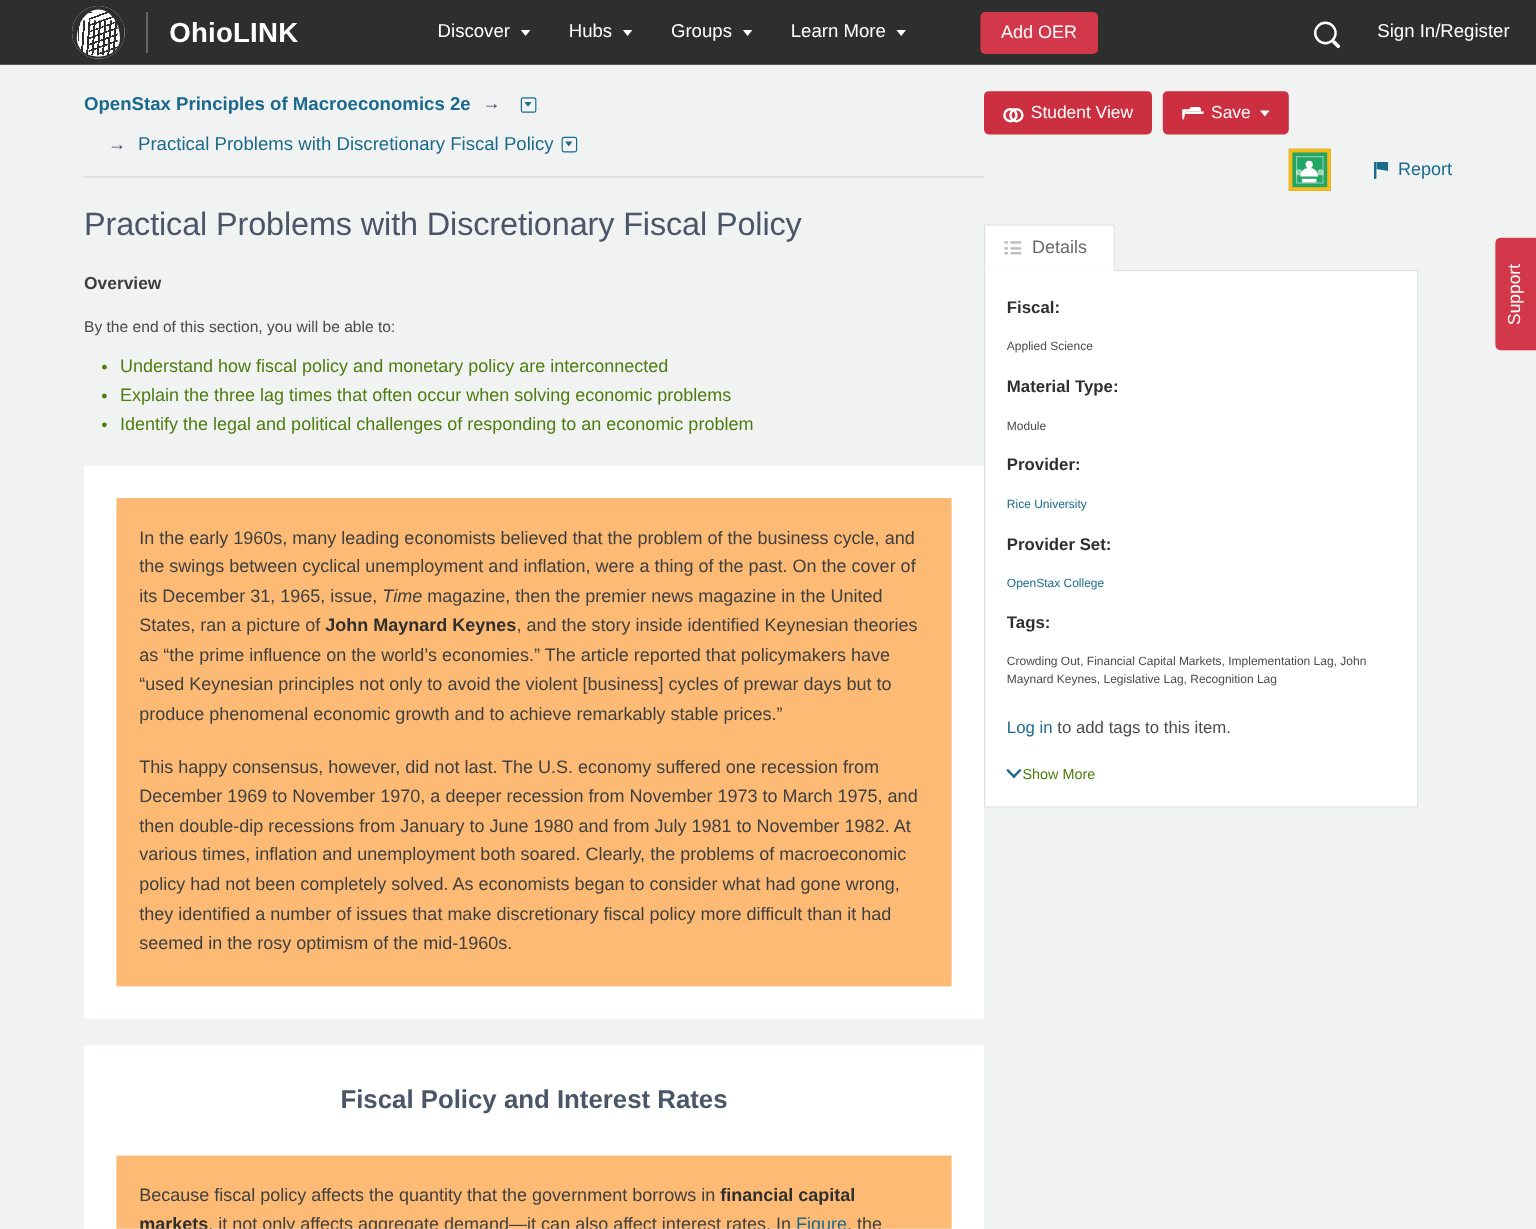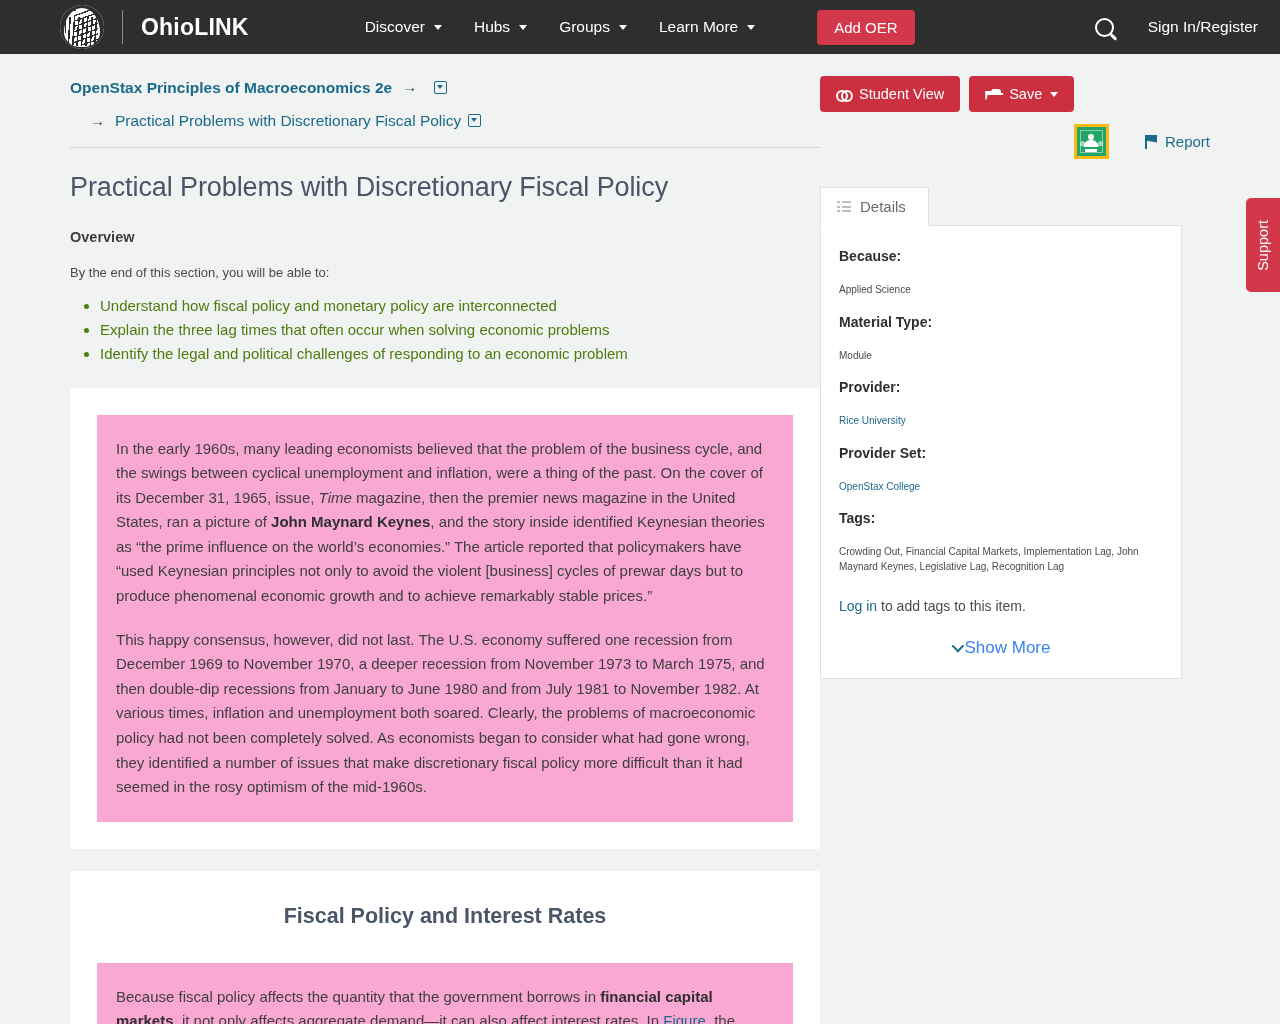--- a/index.html
+++ b/index.html
@@ -211,21 +211,21 @@
 
   
   .card {
     background: #ffffff;
     margin-top: 22px;
     padding: 27px;
     width: 750px;
   }
   .card.tight { padding: 27px 27px 0 27px; }
   .inner-box {
-    background: #f9a8d4;
+    background: #fdba74;
     padding: 22px 19px;
   }
   .inner-box p {
     font-size: 15px;
     line-height: 1.64;
     color: #3f3f3f;
     margin: 0 0 19px 0;
   }
   .inner-box p:last-child { margin-bottom: 0; }
   .inner-box b { font-weight: bold; color: #2f2f2f; }
@@ -441,24 +441,24 @@
     font-size: 14px;
     color: #4a4a4a;
     margin-top: 24px;
   }
   .login-line a {
     color: #1b6a8c;
     text-decoration: none;
     cursor: pointer;
   }
   .show-more {
-    text-align: center;
+    text-align: left;
     margin-top: 24px;
-    color: #3b82f6;
-    font-size: 17px;
+    color: #4d7c0f;
+    font-size: 12px;
     cursor: pointer;
   }
   .chev {
     display: inline-block;
     width: 9px; height: 9px;
     border-right: 2.2px solid #1b6a8c;
     border-bottom: 2.2px solid #1b6a8c;
     transform: rotate(45deg) translateY(-2px);
     margin-right: 4px;
     vertical-align: 1px;
@@ -597,21 +597,21 @@
     </div>
 
     <div class="tabstrip">
       <div class="tab-active">
         <i class="icon-list"></i>
         <span>Details</span>
       </div>
     </div>
 
     <div class="details-panel">
-      <div class="d-label">Because:</div>
+      <div class="d-label">Fiscal:</div>
       <div class="d-value">Applied Science</div>
 
       <div class="d-label">Material Type:</div>
       <div class="d-value">Module</div>
 
       <div class="d-label">Provider:</div>
       <div class="d-value link">Rice University</div>
 
       <div class="d-label">Provider Set:</div>
       <div class="d-value link">OpenStax College</div>

